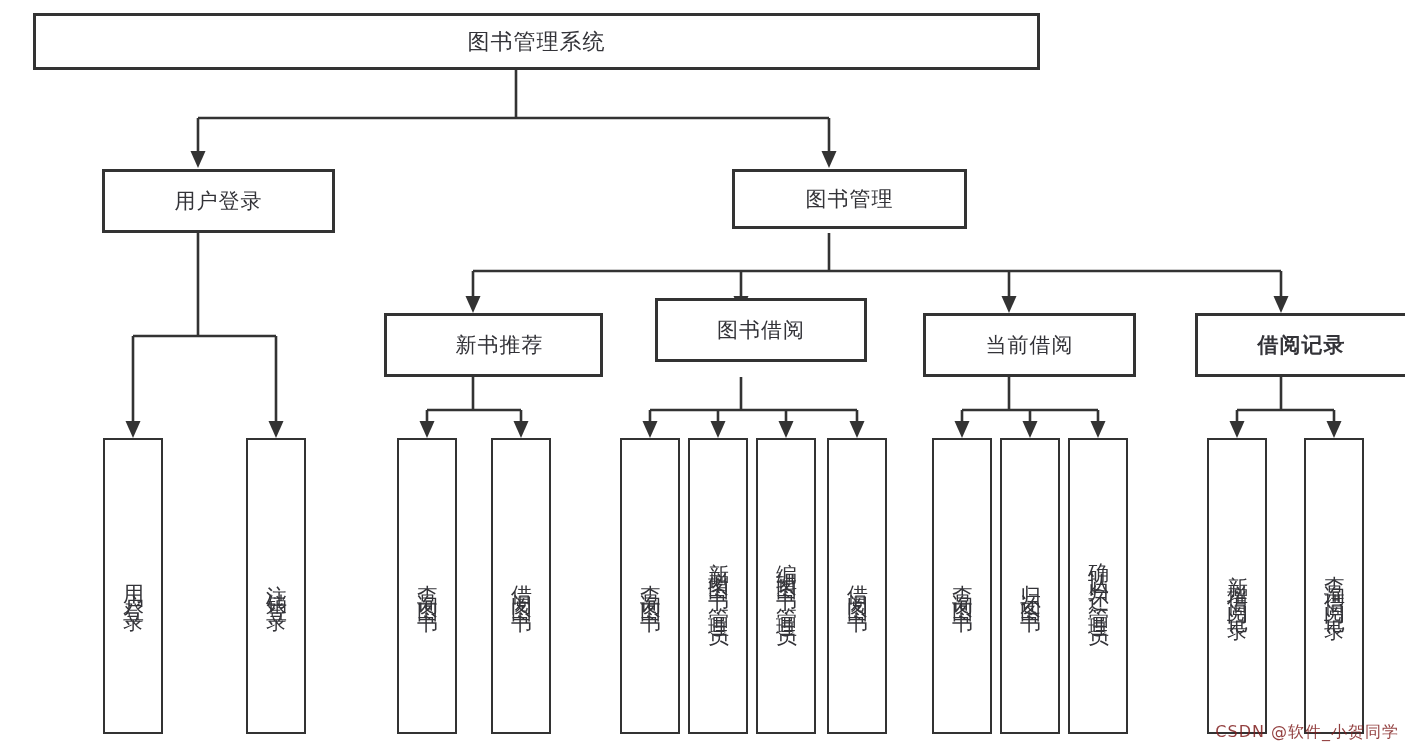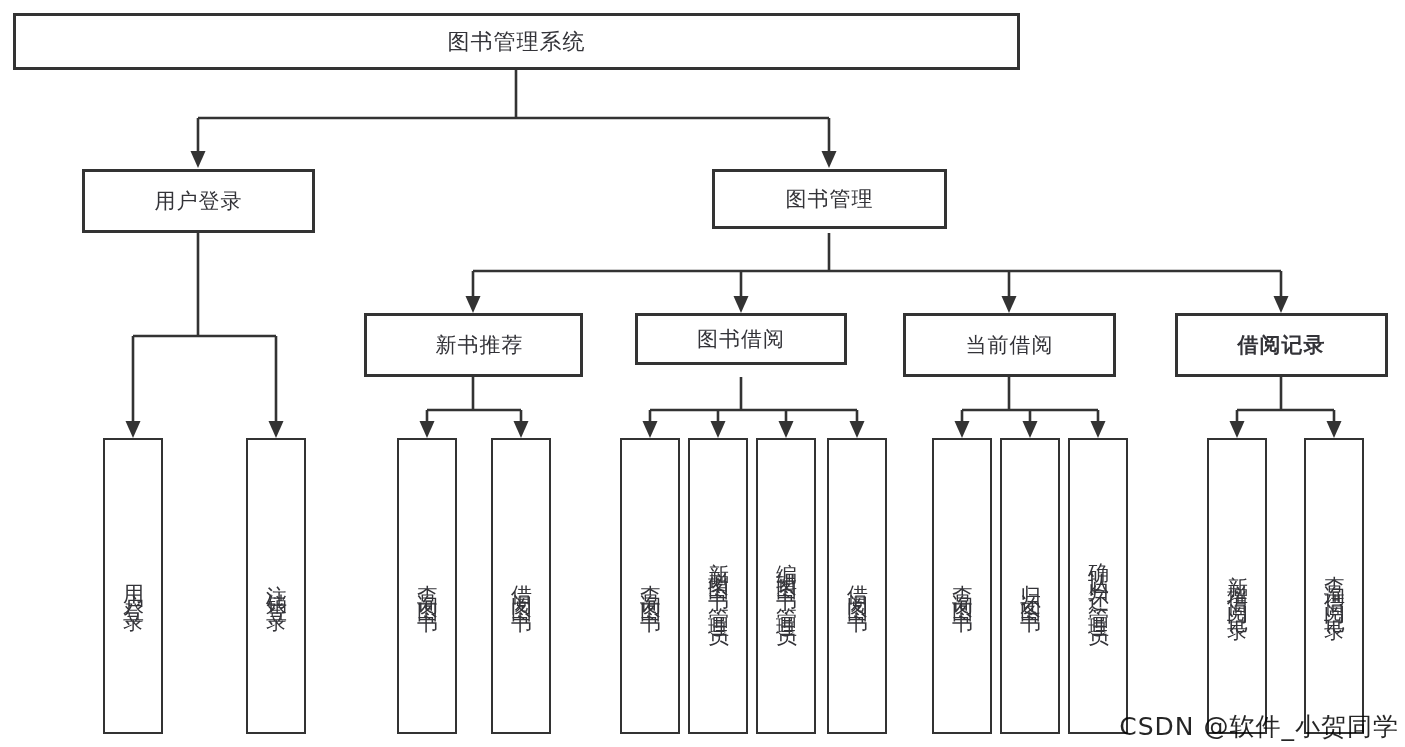--- a/index.html
+++ b/index.html
@@ -28,20 +28,21 @@
     border: 3px solid #333333;
     display: flex;
     align-items: center;
     justify-content: center;
     color: #333338;
     z-index: 1;
   }
   .hnode {
     font-size: 21px;
     letter-spacing: 1px;
+    margin-left: 20px;
   }
   .root {
     left: 13px; top: 13px; width: 1007px; height: 57px;
     font-size: 22px;
   }
   .leaf {
     top: 438px;
     height: 296px;
     width: 60px;
     border-width: 2.5px;
@@ -51,22 +52,22 @@
     text-orientation: mixed;
     font-size: 21px;
     letter-spacing: 9px;
     line-height: 1;
     white-space: nowrap;
   }
   .watermark {
     position: absolute;
     right: 6px;
     bottom: 4px;
-    font-size: 25px;
-    color: #000000;
+    font-size: 16px;
+    color: #7f1d1d;
     opacity: 0.85;
     z-index: 2;
     letter-spacing: 1px;
     text-align: right;
   }
 </style>
 </head>
 <body>
 
 <div class="canvas">
@@ -118,21 +119,21 @@
   <div class="node hnode" style="left:82px; top:169px; width:233px; height:64px;">
     <span>用户登录</span>
   </div>
   <div class="node hnode" style="left:712px; top:169px; width:235px; height:60px;">
     <span>图书管理</span>
   </div>
 
   <div class="node hnode" style="left:364px; top:313px; width:219px; height:64px;padding-left:12px;">
     <span>新书推荐</span>
   </div>
-  <div class="node hnode" style="left:635px; top:313px; width:212px; height:52px;">
+  <div class="node hnode" style="left:635px; top:298px; width:212px; height:64px;">
     <span>图书借阅</span>
   </div>
   <div class="node hnode" style="left:903px; top:313px; width:213px; height:64px;">
     <span>当前借阅</span>
   </div>
   <div class="node hnode" style="left:1175px; top:313px; width:213px; height:64px;font-weight:bold;">
     <span>借阅记录</span>
   </div>
 
   <div class="node leaf" style="left:103px;">

